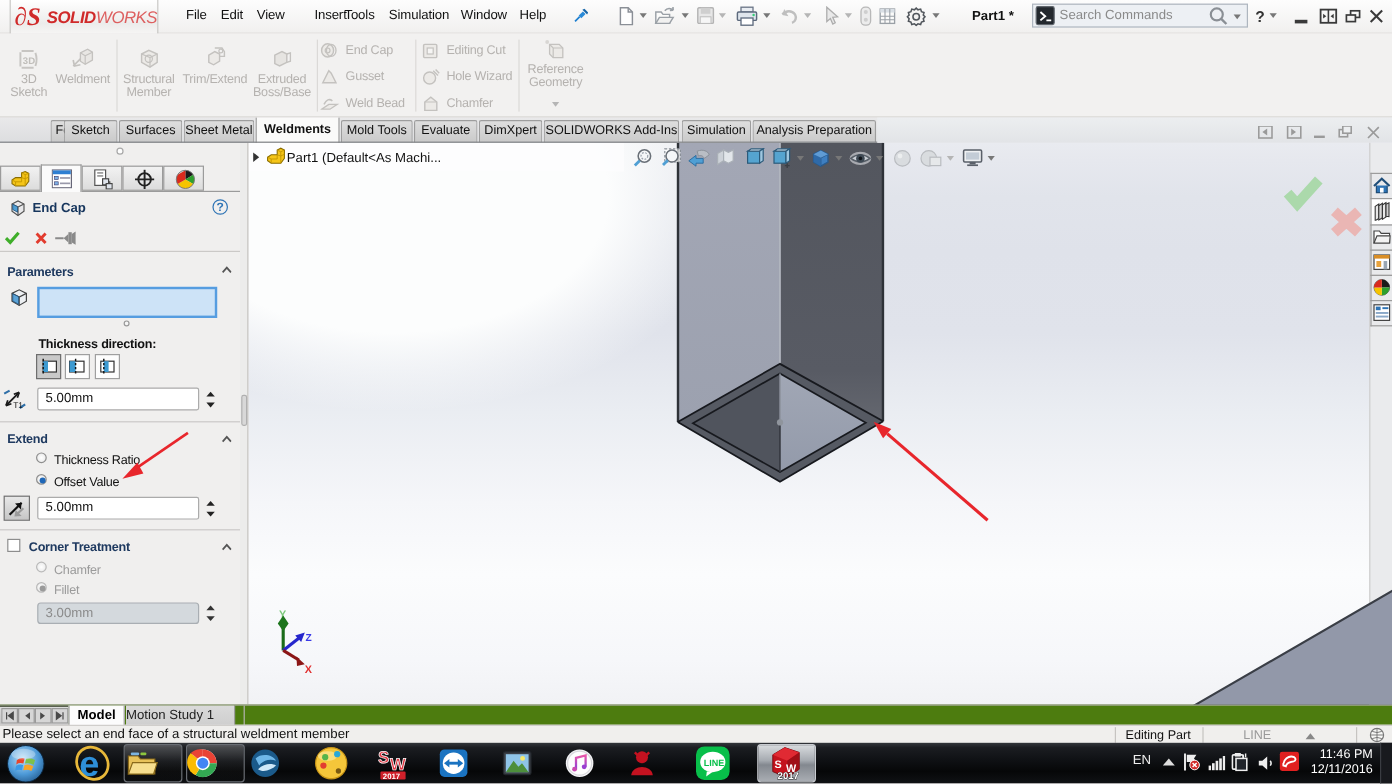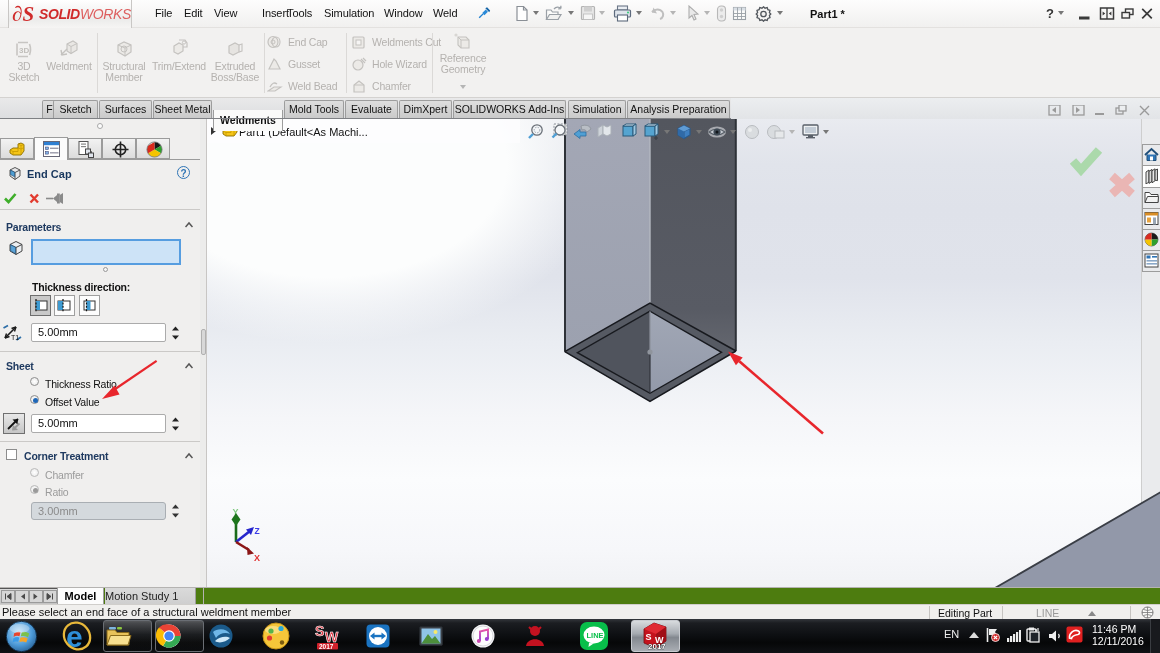--- a/index.html
+++ b/index.html
@@ -65,21 +65,21 @@
       <text x="71" y="19" font-size="14" font-style="italic" font-weight="normal" fill="#dd5f5f" letter-spacing="-0.4">WORKS</text>
     </svg>
   </div>
   <div class="menu" style="left:155px;">File</div>
   <div class="menu" style="left:184px;">Edit</div>
   <div class="menu" style="left:214px;">View</div>
   <div class="menu" style="left:246px;margin-left:16px;">Insert</div>
   <div class="menu" style="left:287px;">Tools</div>
   <div class="menu" style="left:324px;">Simulation</div>
   <div class="menu" style="left:384px;">Window</div>
-  <div class="menu" style="left:433px;">Weld</div>
+  <div class="menu" style="left:433px;">Help</div>
   <svg id="pin" viewBox="0 0 16 16">
     <line x1="2.5" y1="13.5" x2="7" y2="9" stroke="#1e7fd0" stroke-width="1.6"></line>
     <polygon points="6,8 10,4 12.5,6.5 8.5,10.5" fill="#2a8ad8"></polygon>
     <polygon points="9.5,2.5 11.5,1.5 15,5 14,7 " fill="#1565a8"></polygon>
   </svg>
   <div id="tbicons">
 
     <svg class="tbico" style="left:514px;" width="16" height="17" viewBox="0 0 16 17">
       <path d="M3 1.5 L9.5 1.5 L13 5 L13 15.5 L3 15.5 Z" fill="#fefefe" stroke="#8a8f96" stroke-width="1.2"></path>
       <path d="M9.5 1.5 L9.5 5 L13 5" fill="none" stroke="#8a8f96" stroke-width="1.2"></path>
@@ -134,20 +134,33 @@
       <line x1="1.5" y1="11.5" x2="13.5" y2="11.5" stroke="#9aa0a6" stroke-width="0.9"></line>
     </svg>
 
     <svg class="tbico" style="left:755px;" width="17" height="17" viewBox="0 0 17 17">
       <path d="M8.5 1.8 L10 3.2 L12.2 2.6 L12.9 4.7 L15 5.4 L14.4 7.6 L15.8 9 L14.4 10.5 L15 12.7 L12.9 13.4 L12.2 15.4 L10 14.8 L8.5 16.2 L7 14.8 L4.8 15.4 L4.1 13.4 L2 12.7 L2.6 10.5 L1.2 9 L2.6 7.6 L2 5.4 L4.1 4.7 L4.8 2.6 L7 3.2 Z" fill="#f5f4f3" stroke="#51565c" stroke-width="1.3"></path>
       <circle cx="8.5" cy="9" r="2.7" fill="#f2f1f0" stroke="#51565c" stroke-width="1.3"></circle>
     </svg>
     <div class="dd" style="left:777px;"></div>
   </div>
   <div id="part1"><b>Part1 *</b></div>
+  <div id="searchbox">
+    <div style="position:absolute;left:2px;top:1px;width:16px;height:16px;background:#23282e;border:1px solid #60666d;border-radius:2px;"></div>
+    <svg style="position:absolute;left:5px;top:4px;" width="11" height="11" viewBox="0 0 11 11">
+        <path d="M1 2 L5 5.5 L1 9" stroke="#fff" stroke-width="1.6" fill="none"></path>
+        <path d="M6 9 L10 9" stroke="#fff" stroke-width="1.4"></path>
+      </svg>
+    <span style="position:absolute;left:22px;top:3px;font-size:11px;color:#8a8a8a;">Search Commands</span>
+    <svg style="position:absolute;left:146px;top:1px;" width="17" height="17" viewBox="0 0 17 17">
+        <circle cx="7" cy="7" r="5" fill="none" stroke="#8a8f95" stroke-width="1.8"></circle>
+        <line x1="10.5" y1="10.5" x2="15" y2="15" stroke="#8a8f95" stroke-width="2"></line>
+      </svg>
+    <div class="dd" style="left:167px;top:8px;"></div>
+  </div>
   <div style="position:absolute;left:1046px;top:6px;font-size:13px;font-weight:bold;color:#333;">?</div>
   <div class="dd" style="left:1058px;"></div>
   <svg style="position:absolute;left:1070px;top:6px;" width="86" height="16" viewBox="0 0 86 16">
     <rect x="9" y="10.5" width="10.5" height="3" fill="#3a3a3a"></rect>
     <rect x="30.5" y="2" width="13" height="11" fill="none" stroke="#3a3a3a" stroke-width="1.5"></rect>
     <line x1="37" y1="2" x2="37" y2="13" stroke="#3a3a3a" stroke-width="1.3"></line>
     <path d="M35.2 7.5 L32.6 5.5 L32.6 9.5 Z" fill="#3a3a3a"></path>
     <path d="M38.8 7.5 L41.4 5.5 L41.4 9.5 Z" fill="#3a3a3a"></path>
     <rect x="55.5" y="3" width="7.5" height="5.5" fill="none" stroke="#3a3a3a" stroke-width="1.4"></rect>
     <rect x="52" y="6.5" width="7.5" height="5.5" fill="#f4f3f2" stroke="#3a3a3a" stroke-width="1.4"></rect>
@@ -160,21 +173,21 @@
   <div class="rlabel" style="left:39px;top:33px;width:60px;">Weldment</div>
   <div class="rsep" style="left:97px;"></div>
   <div class="rlabel" style="left:94px;top:33px;width:60px;">Structural<br>Member</div>
   <div class="rlabel" style="left:144px;top:33px;width:70px;">Trim/Extend</div>
   <div class="rlabel" style="left:205px;top:33px;width:60px;">Extruded<br>Boss/Base</div>
   <div class="rsep" style="left:264px;"></div>
   <div class="rrow" style="left:288px;top:8px;">End Cap</div>
   <div class="rrow" style="left:288px;top:30px;">Gusset</div>
   <div class="rrow" style="left:288px;top:52px;">Weld Bead</div>
   <div class="rsep" style="left:346px;"></div>
-  <div class="rrow" style="left:372px;top:8px;">Weldments Cut</div>
+  <div class="rrow" style="left:372px;top:8px;">Editing Cut</div>
   <div class="rrow" style="left:372px;top:30px;">Hole Wizard</div>
   <div class="rrow" style="left:372px;top:52px;">Chamfer</div>
   <div class="rsep" style="left:432px;"></div>
   <div class="rlabel" style="left:433px;top:25px;width:60px;">Reference<br>Geometry</div>
   <div class="dd gray" style="left:460px;top:57px;"></div>
   <div id="ribicons">
     <svg style="position:absolute;left:14px;top:12px;" width="20" height="19" viewBox="0 0 20 19">
       <path d="M4 2.5 L14 2.5 M3 3.5 L3 15.5 M4 16.5 L14 16.5 M15.5 4 Q17.5 9.5 15.5 15" fill="none" stroke="#c7c5c2" stroke-width="1.6"></path>
       <text x="5" y="13" font-size="8" font-weight="bold" fill="#c0beba" font-family="Liberation Sans,sans-serif">3D</text>
     </svg>
@@ -231,21 +244,21 @@
     </svg>
   </div>
 </div>
 
 <div id="tabstrip">
   <div id="tabline"></div>
   <div class="tab" style="left:2px;width:50px;margin-left:40px;">Features</div>
   <div class="tab" style="left:53px;width:45px;">Sketch</div>
   <div class="tab" style="left:99px;width:53px;">Surfaces</div>
   <div class="tab" style="left:153px;width:59px;">Sheet Metal</div>
-  <div class="tab active" style="left:213px;width:70px;margin-top:12px;">Weldments</div>
+  <div class="tab active" style="left:213px;width:70px;">Weldments</div>
   <div class="tab" style="left:284px;width:60px;">Mold Tools</div>
   <div class="tab" style="left:345px;width:53px;">Evaluate</div>
   <div class="tab" style="left:399px;width:53px;">DimXpert</div>
   <div class="tab" style="left:453px;width:113px;">SOLIDWORKS Add-Ins</div>
   <div class="tab" style="left:568px;width:58px;">Simulation</div>
   <div class="tab" style="left:627px;width:103px;">Analysis Preparation</div>
   <div style="position:absolute;left:731px;top:0;width:429px;height:21px;background:linear-gradient(180deg,#eceef0,#e2e4e7);"></div>
   <svg style="position:absolute;left:1048px;top:7px;" width="105" height="11" viewBox="0 0 105 11">
     <rect x="1" y="0" width="11" height="10" fill="none" stroke="#9a9a9a" stroke-width="1.3"></rect>
     <path d="M8 2 L4 5 L8 8 Z" fill="#9a9a9a"></path>
@@ -554,21 +567,21 @@
       <path d="M1.5 4 L6 1.5 M14.5 16 L19 13" stroke="#2f6fa8" stroke-width="1.8"></path>
       <text x="9" y="16" font-size="7" fill="#111" font-family="Liberation Sans,sans-serif">T1</text>
     </svg>
     <div class="pminput" style="left:31px;top:204px;width:135px;height:19px;">5.00mm</div>
     <svg style="position:absolute;left:171px;top:207px;" width="9" height="14" viewBox="0 0 9 14">
       <path d="M4.5 0.5 L8 4.5 L1 4.5 Z" fill="#222"></path>
         <path d="M4.5 13.5 L1 9.5 L8 9.5 Z" fill="#222"></path>
     </svg>
     <div class="sep" style="top:232px;"></div>
 
-    <div class="sect-h" style="left:6px;top:241px;">Sheet</div>
+    <div class="sect-h" style="left:6px;top:241px;">Extend</div>
     <svg class="chev" style="left:185px;top:243px;" viewBox="0 0 8 8">
         <path d="M0.5 6 L4 2 L7.5 6" stroke="#555" stroke-width="1.5" fill="none"></path>
       </svg>
     <div class="radio" style="left:30px;top:258px;"></div>
     <div class="rlbl" style="left:45px;top:259px;">Thickness Ratio</div>
     <div class="radio" style="left:30px;top:276px;"></div>
     <div style="position:absolute;left:33px;top:279px;width:5px;height:5px;border-radius:50%;background:#1f67b8;"></div>
     <div class="rlbl" style="left:45px;top:277px;">Offset Value</div>
 
     <svg style="position:absolute;left:95px;top:236px;" width="70" height="50" viewBox="0 0 70 50">
@@ -592,21 +605,21 @@
 
     <div style="position:absolute;left:6px;top:330px;width:11px;height:11px;background:#fff;border:1px solid #8d8d8d;"></div>
     <div class="sect-h" style="left:24px;top:331px;">Corner Treatment</div>
     <svg class="chev" style="left:185px;top:333px;" viewBox="0 0 8 8">
         <path d="M0.5 6 L4 2 L7.5 6" stroke="#555" stroke-width="1.5" fill="none"></path>
       </svg>
     <div class="radio" style="left:30px;top:349px;border-color:#b9b9b9;"></div>
     <div class="rlbl" style="left:45px;top:350px;color:#9b9b9b;">Chamfer</div>
     <div class="radio" style="left:30px;top:366px;border-color:#b9b9b9;"></div>
     <div style="position:absolute;left:33px;top:369px;width:5px;height:5px;border-radius:50%;background:#9a9a9a;"></div>
-    <div class="rlbl" style="left:45px;top:367px;color:#9b9b9b;">Ratio</div>
+    <div class="rlbl" style="left:45px;top:367px;color:#9b9b9b;">Fillet</div>
     <div class="pminput" style="left:31px;top:383px;width:135px;height:18px;background:#d4d9dd;border-color:#a9aeb3;color:#8b8b8b;border-radius:3px;">3.00mm</div>
     <svg style="position:absolute;left:171px;top:385px;" width="9" height="14" viewBox="0 0 9 14">
       <path d="M4.5 0.5 L8 4.5 L1 4.5 Z" fill="#333"></path>
         <path d="M4.5 13.5 L1 9.5 L8 9.5 Z" fill="#333"></path>
     </svg>
   </div>
   <div id="pmsplit">
     <div style="position:absolute;left:1px;top:210px;width:5px;height:26px;background:#d8d8d8;border:1px solid #b0b0b0;border-radius:2px;"></div>
   </div>
 </div>
@@ -783,15 +796,15 @@
   <svg style="position:absolute;left:1048px;top:10px;" width="16" height="14" viewBox="0 0 16 14">
     <path d="M1 5 L4 5 L8 1.5 L8 12.5 L4 9 L1 9 Z" fill="#eee"></path>
     <path d="M10.5 5 Q12 7 10.5 9" fill="none" stroke="#eee" stroke-width="1.3"></path>
   </svg>
   <svg style="position:absolute;left:1066px;top:7px;" width="17" height="17" viewBox="0 0 17 17">
     <rect x="0.5" y="0.5" width="16" height="16" rx="2" fill="#e02020"></rect>
     <path d="M3.5 12 C3 7 8 3 12.5 5 C14 6 14 8 12 8.5 C9 9 6 10 5.5 12.5 Z" fill="none" stroke="#fff" stroke-width="1.6"></path>
   </svg>
   <span style="position:absolute;left:944px;top:9px;color:#eee;font-size:11px;">EN</span>
   <div style="position:absolute;left:969px;top:13px;width:0;height:0;border-left:5px solid transparent;border-right:5px solid transparent;border-bottom:6px solid #ddd;"></div>
-  <div style="position:absolute;left:1092px;top:4px;width:52px;color:#fff;font-size:10.5px;text-align:left;">11:46 PM<br>12/11/2016</div>
+  <div style="position:absolute;left:1092px;top:4px;width:52px;color:#fff;font-size:10.5px;text-align:right;">11:46 PM<br>12/11/2016</div>
   <div style="position:absolute;left:1150px;top:0;width:10px;height:34px;background:#181a1e;border-left:1px solid #3a3d42;"></div>
 </div>
 
 </body></html>

